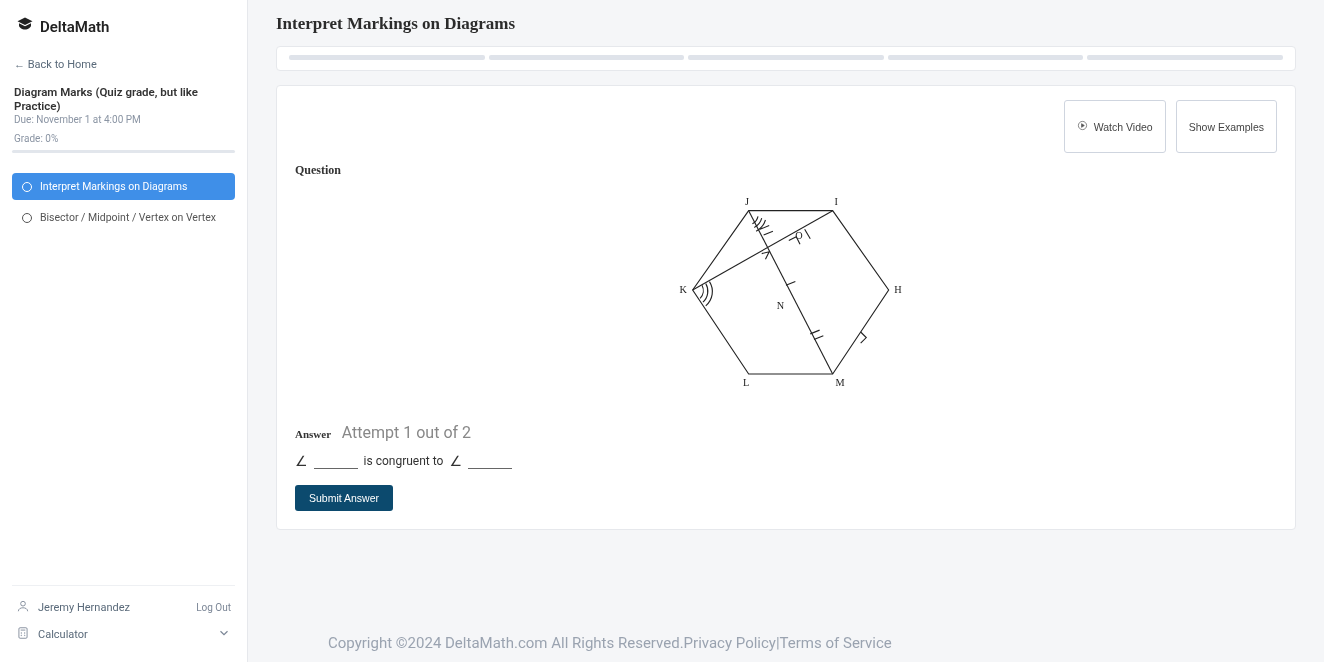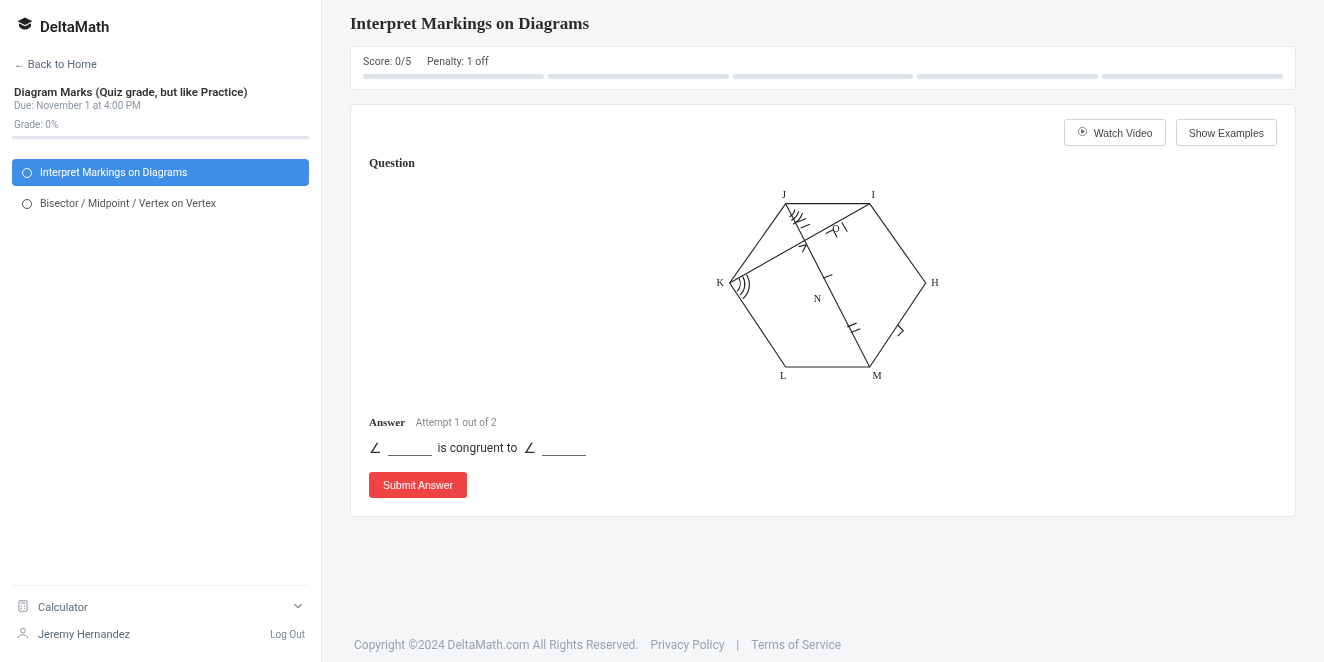--- a/index.html
+++ b/index.html
@@ -7,21 +7,21 @@
     font-family: -apple-system, BlinkMacSystemFont, "Segoe UI", Roboto, Arial, sans-serif;
     background: #f5f6f8;
     color: #333;
     display: flex;
     height: 662px;
     width: 1324px;
     overflow: hidden;
     font-size: 13px;
   }
   .sidebar {
-    width: 322px;
+    width: 248px;
     background: #fff;
     border-right: 1px solid #e6e8ec;
     display: flex;
     flex-direction: column;
     padding: 14px 12px;
     position: relative;
     justify-content: center;
   }
   .brand {
     display: flex;
@@ -144,21 +144,21 @@
     display:flex;
     justify-content:flex-end;
     gap:10px;
     margin-bottom:10px;
   }
   .btn-outline {
     border:1px solid #cfd5df;
     background:#fff;
     color:#444;
     font-size:10.5px;
-    padding:6px 12px;
+    padding:19px 12px;
     border-radius:3px;
     cursor:pointer;
     display:inline-flex;
     align-items:center;
     gap:6px;
   }
   .btn-outline svg { width:11px; height:11px; }
   .q-header {
     font-size:12px;
     font-weight:700;
@@ -177,52 +177,52 @@
     padding:6px 0 12px;
   }
   .diagram-wrap svg { max-width: 280px; }
   .answer-section { margin-top:14px; }
   .ans-header {
     font-size:11px;
     color:#333;
     margin-bottom:10px;
   }
   .ans-header b { font-weight:700; font-family: Georgia, serif; text-align: right; }
-  .ans-header .attempts { color:#888; font-size:10px; margin-left:8px; }
+  .ans-header .attempts { color:#888; font-size:16px; margin-left:8px; }
   .answer-row {
     display:flex; align-items:center; gap:6px;
     font-size:12px; color:#333;
     margin-bottom:16px;
   }
   .angle-sym { font-size:14px; }
   .answer-row input {
     width:44px;
     border:none;
     border-bottom:1px solid #666;
     font-size:12px;
     text-align:center;
     padding:1px 2px;
     background:transparent;
   }
   .submit-btn {
-    background:#ef4444;
+    background:#0c4a6e;
     color:#fff;
     border:none;
     font-size:10.5px;
     padding:7px 14px;
     border-radius:3px;
     cursor:pointer;
   }
   .footer {
     margin-top:auto;
     padding:10px 4px 4px;
-    font-size:12px;
+    font-size:15px;
     color:#9aa3b0;
     display:flex;
-    gap:12px;
+    margin-left:48px;
   }
   .footer a { color:#9aa3b0; text-decoration:none; }
 </style>
 </head>
 <body>
 
 <aside class="sidebar">
   <div class="brand">
     <span>
       <svg viewBox="0 0 24 24" fill="#222">
@@ -246,63 +246,59 @@
       <span class="nav-bullet"></span>
       <span>Interpret Markings on Diagrams</span>
     </li>
     <li class="nav-item">
       <span class="nav-bullet"></span>
       <span>Bisector / Midpoint / Vertex on Vertex</span>
     </li>
   </ul>
 
   <div class="sidebar-bottom">
+    <div class="sb-row">
+      <span class="left">
+        <span>
+          <svg viewBox="0 0 24 24" fill="none" stroke-width="1.5">
+              <circle cx="12" cy="8" r="4"></circle>
+              <path d="M4 21c0-4 4-6 8-6s8 2 8 6"></path>
+            </svg>
+        </span>
+        <span>Jeremy Hernandez</span>
+      </span>
+      <span class="sb-logout">Log Out</span>
+    </div>
     <div class="sb-row">
       <span class="left">
         <span>
           <svg viewBox="0 0 24 24" fill="none" stroke-width="1.5">
               <rect x="5" y="3" width="14" height="18" rx="2"></rect>
               <line x1="8" y1="7" x2="16" y2="7"></line>
               <circle cx="9" cy="12" r="0.5"></circle>
               <circle cx="15" cy="12" r="0.5"></circle>
               <circle cx="9" cy="16" r="0.5"></circle>
               <circle cx="15" cy="16" r="0.5"></circle>
             </svg>
         </span>
         <span>Calculator</span>
       </span>
       <span>
         <svg viewBox="0 0 24 24" fill="none" stroke-width="2">
             <polyline points="6 9 12 15 18 9"></polyline>
           </svg>
       </span>
     </div>
-    <div class="sb-row">
-      <span class="left">
-        <span>
-          <svg viewBox="0 0 24 24" fill="none" stroke-width="1.5">
-              <circle cx="12" cy="8" r="4"></circle>
-              <path d="M4 21c0-4 4-6 8-6s8 2 8 6"></path>
-            </svg>
-        </span>
-        <span>Jeremy Hernandez</span>
-      </span>
-      <span class="sb-logout">Log Out</span>
-    </div>
   </div>
 </aside>
 
 <main class="main">
   <h1 class="page-title">Interpret Markings on Diagrams</h1>
 
   <div class="score-bar">
-    <div class="score-text">
-      <span>Score: 0/5</span>
-      <span>Penalty: 1 off</span>
-    </div>
     <div class="score-seg">
       <div class="seg"></div>
         <div class="seg"></div>
         <div class="seg"></div>
         <div class="seg"></div>
         <div class="seg"></div>
     </div>
   </div>
 
   <div class="card">

